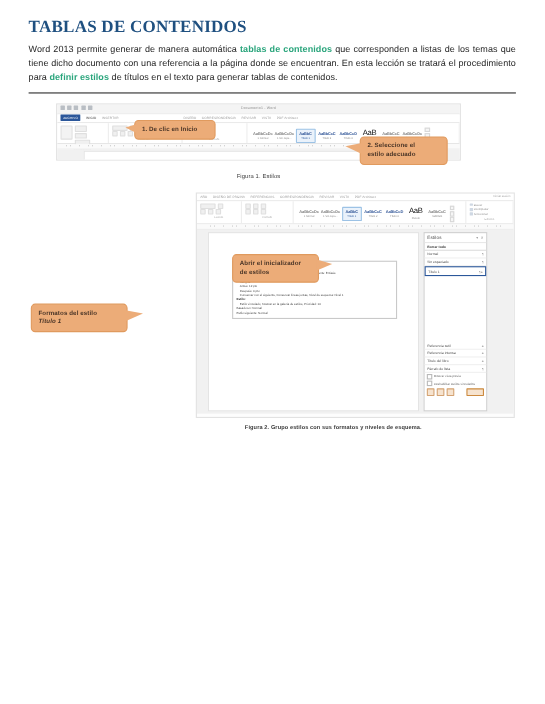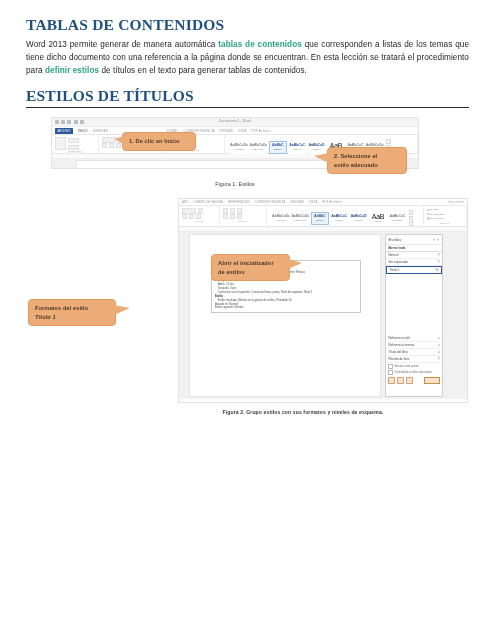--- a/index.html
+++ b/index.html
@@ -206,21 +206,20 @@
 
 <div class="page">
  <div class="content">
 
   <h1 class="doc-h1">TABLAS DE CONTENIDOS</h1>
 
   <p class="body">
     <span>Word 2013 permite generar de manera automática </span><span class="green">tablas de contenidos</span><span> que corresponden a listas de los temas que tiene dicho documento con una referencia a la página donde se encuentran. En esta lección se tratará el procedimiento para </span><span class="green">definir estilos</span><span> de títulos en el texto para generar tablas de contenidos.</span>
   </p>
 
-  <h1 class="doc-h1 second">ESTILOS DE TÍTULOS</h1>
   <hr class="hrule">
 
 
 
   <div class="figure" style="margin-top:9px;width:368px;margin-left:25px;">
 
     <div class="word" style="height:52px;">
 
       <div class="w-titlebar">
         <div class="qat">

